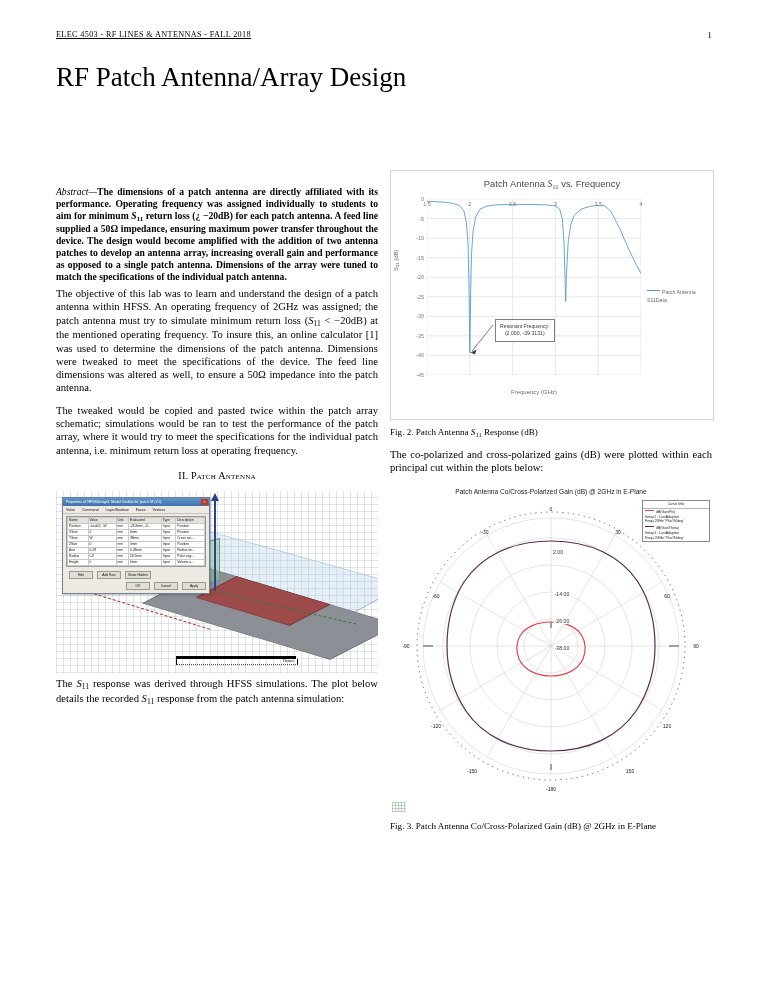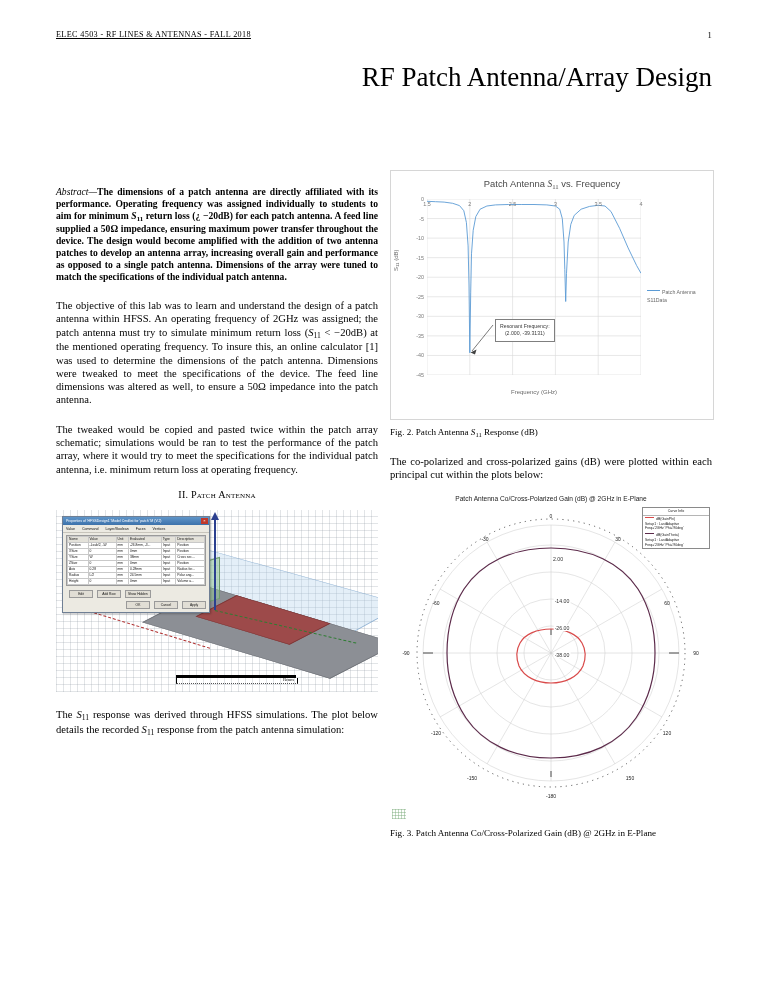--- a/index.html
+++ b/index.html
@@ -33,21 +33,21 @@
   }
   .runhead .left { position: absolute; left: 0; top: 0; text-decoration: underline; }
   .runhead .right { position: absolute; right: 0; top: 0; font-size: 8.5px; }
 
   
   .title {
     position: absolute;
     top: 62px;
     left: 56px;
     width: 656px;
-    text-align: right;
+    text-align: left;
     font-family: "Liberation Serif", serif;
     font-size: 27px;
     font-weight: normal;
     line-height: 1.15;
   }
   .authors {
     position: absolute;
     top: 112px;
     left: 56px;
     width: 656px;
@@ -63,21 +63,21 @@
     width: 322px;
   }
   .col-right {
     position: absolute;
     top: 170px;
     left: 390px;
     width: 322px;
   }
 
   p.body {
-    margin: 16px 0 9px 0;
+    margin: 4px 0 9px 0;
     font-size: 10.6px;
     line-height: 1.255;
     text-align: justify;
     text-justify: inter-word;
     hyphens: auto;
   }
   p.abstract {
     margin: 0;
     font-size: 9.6px;
     line-height: 1.245;

